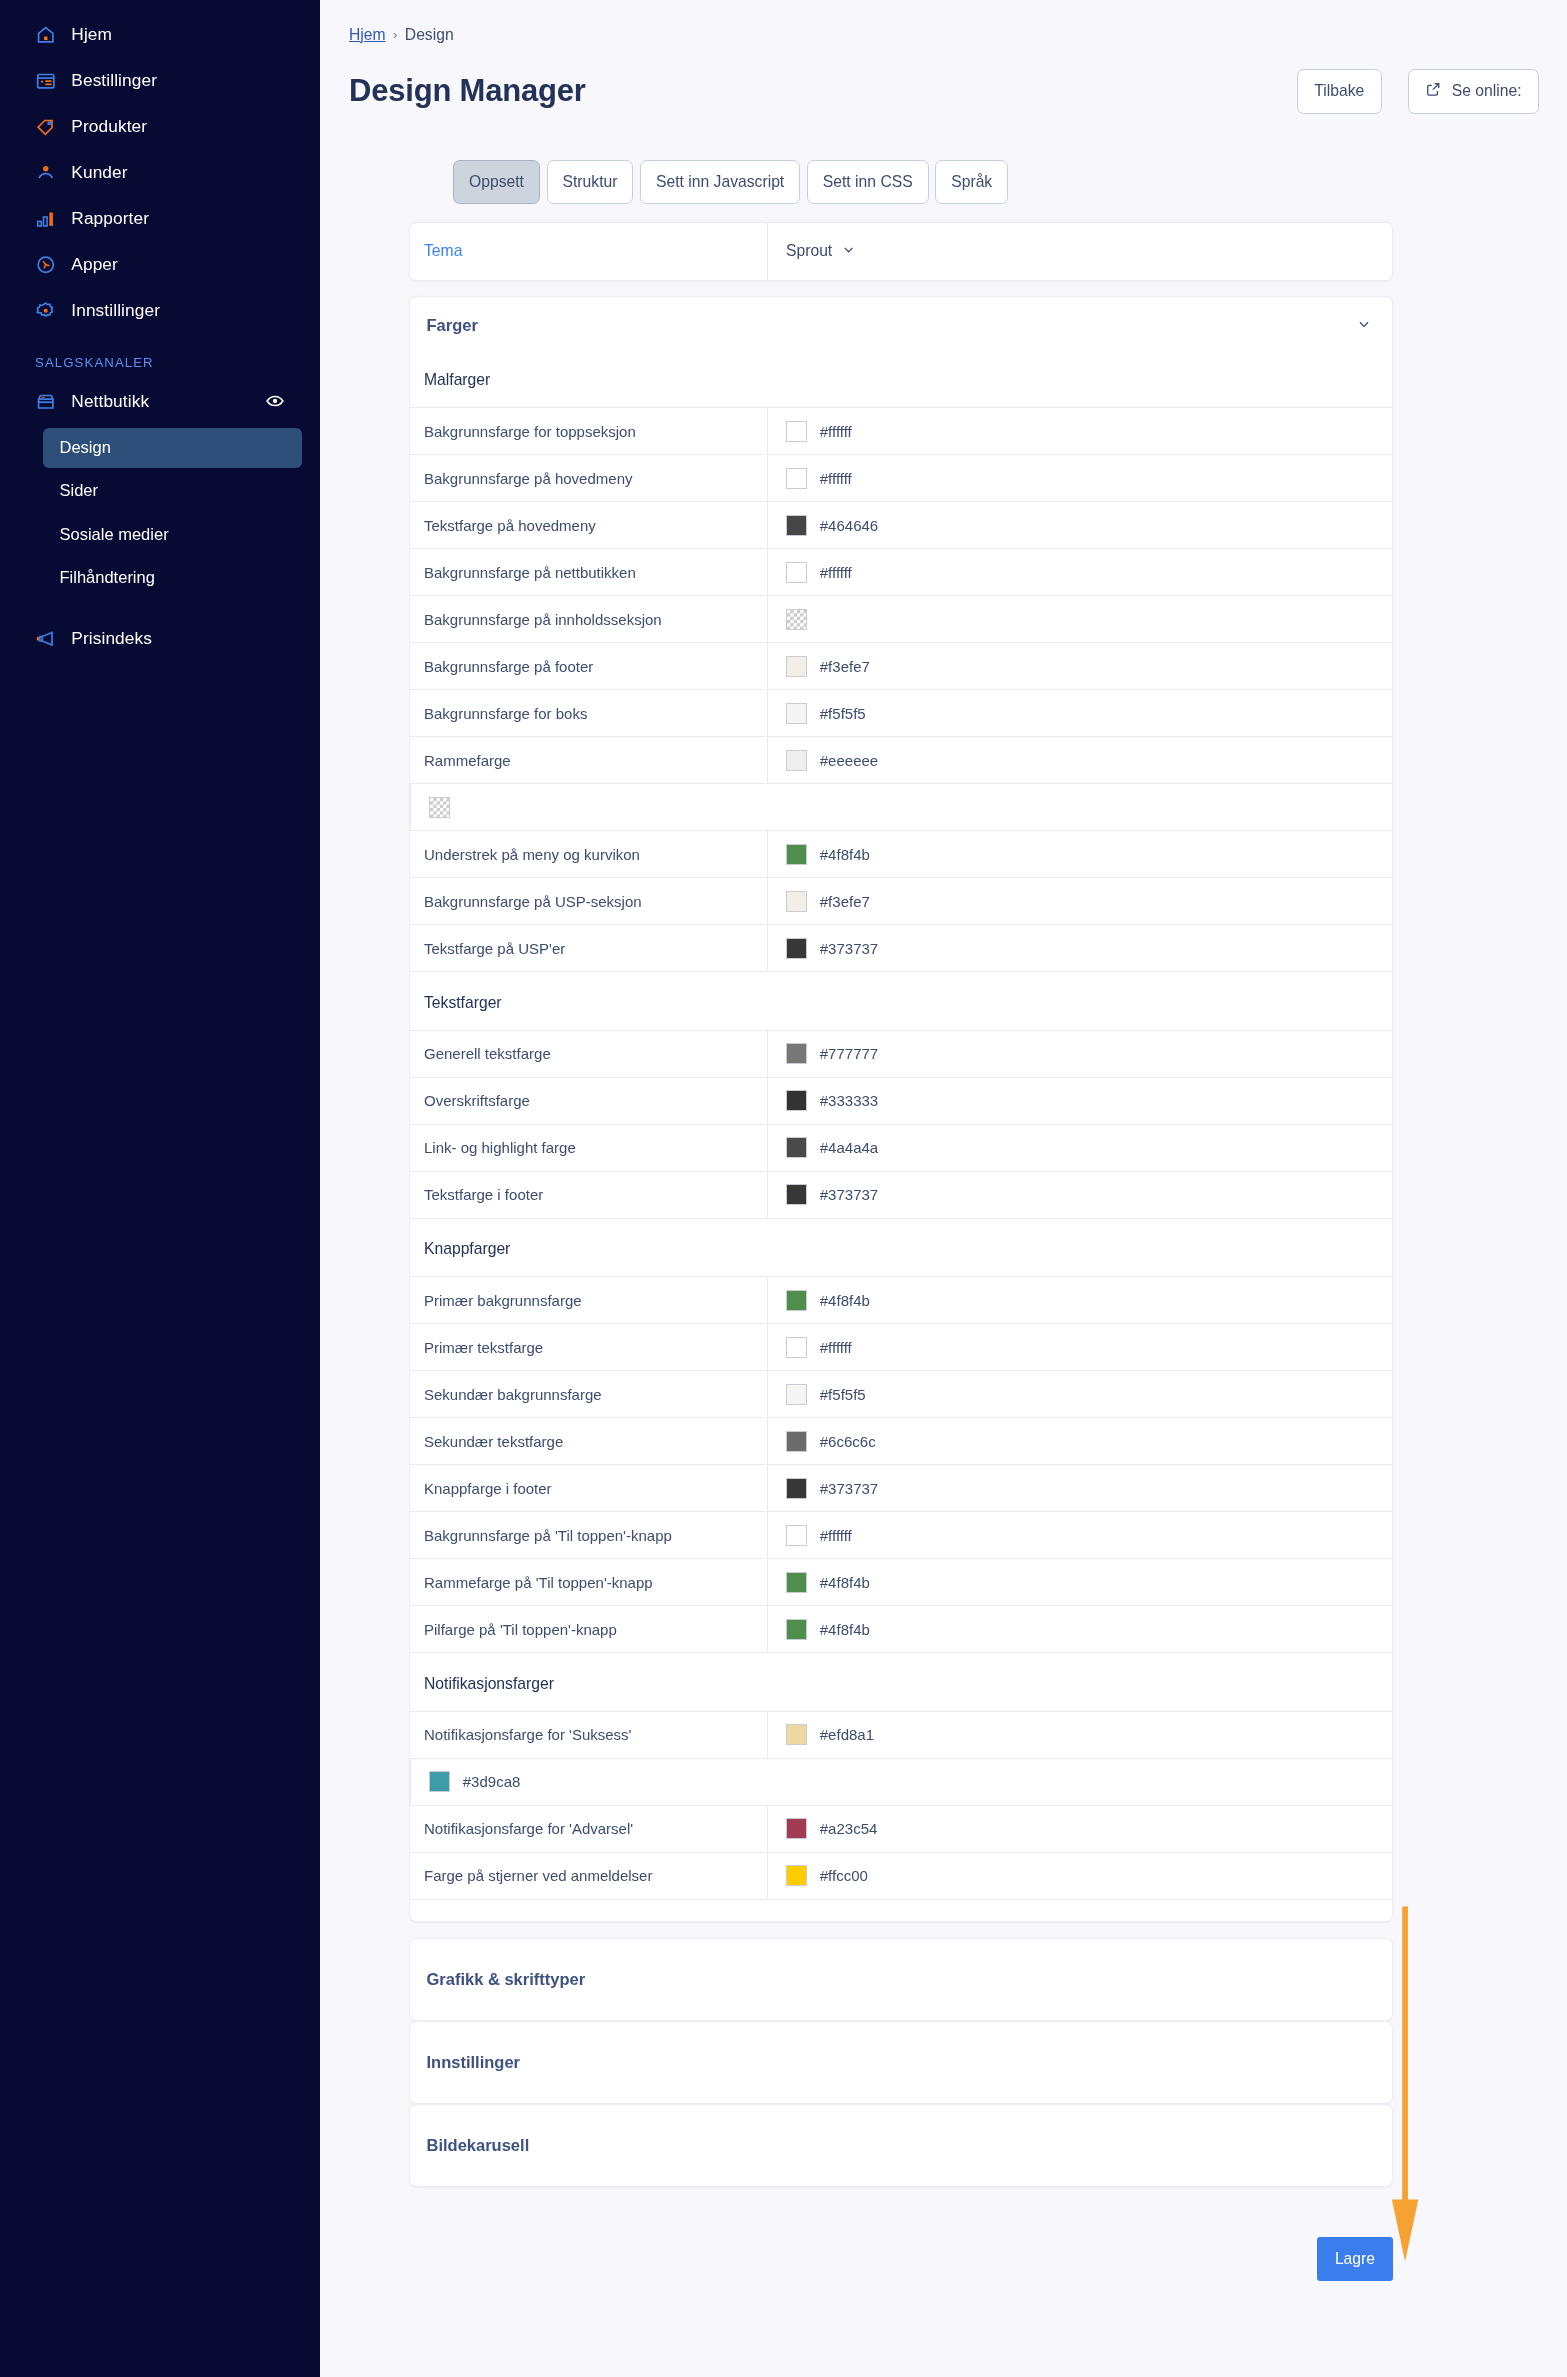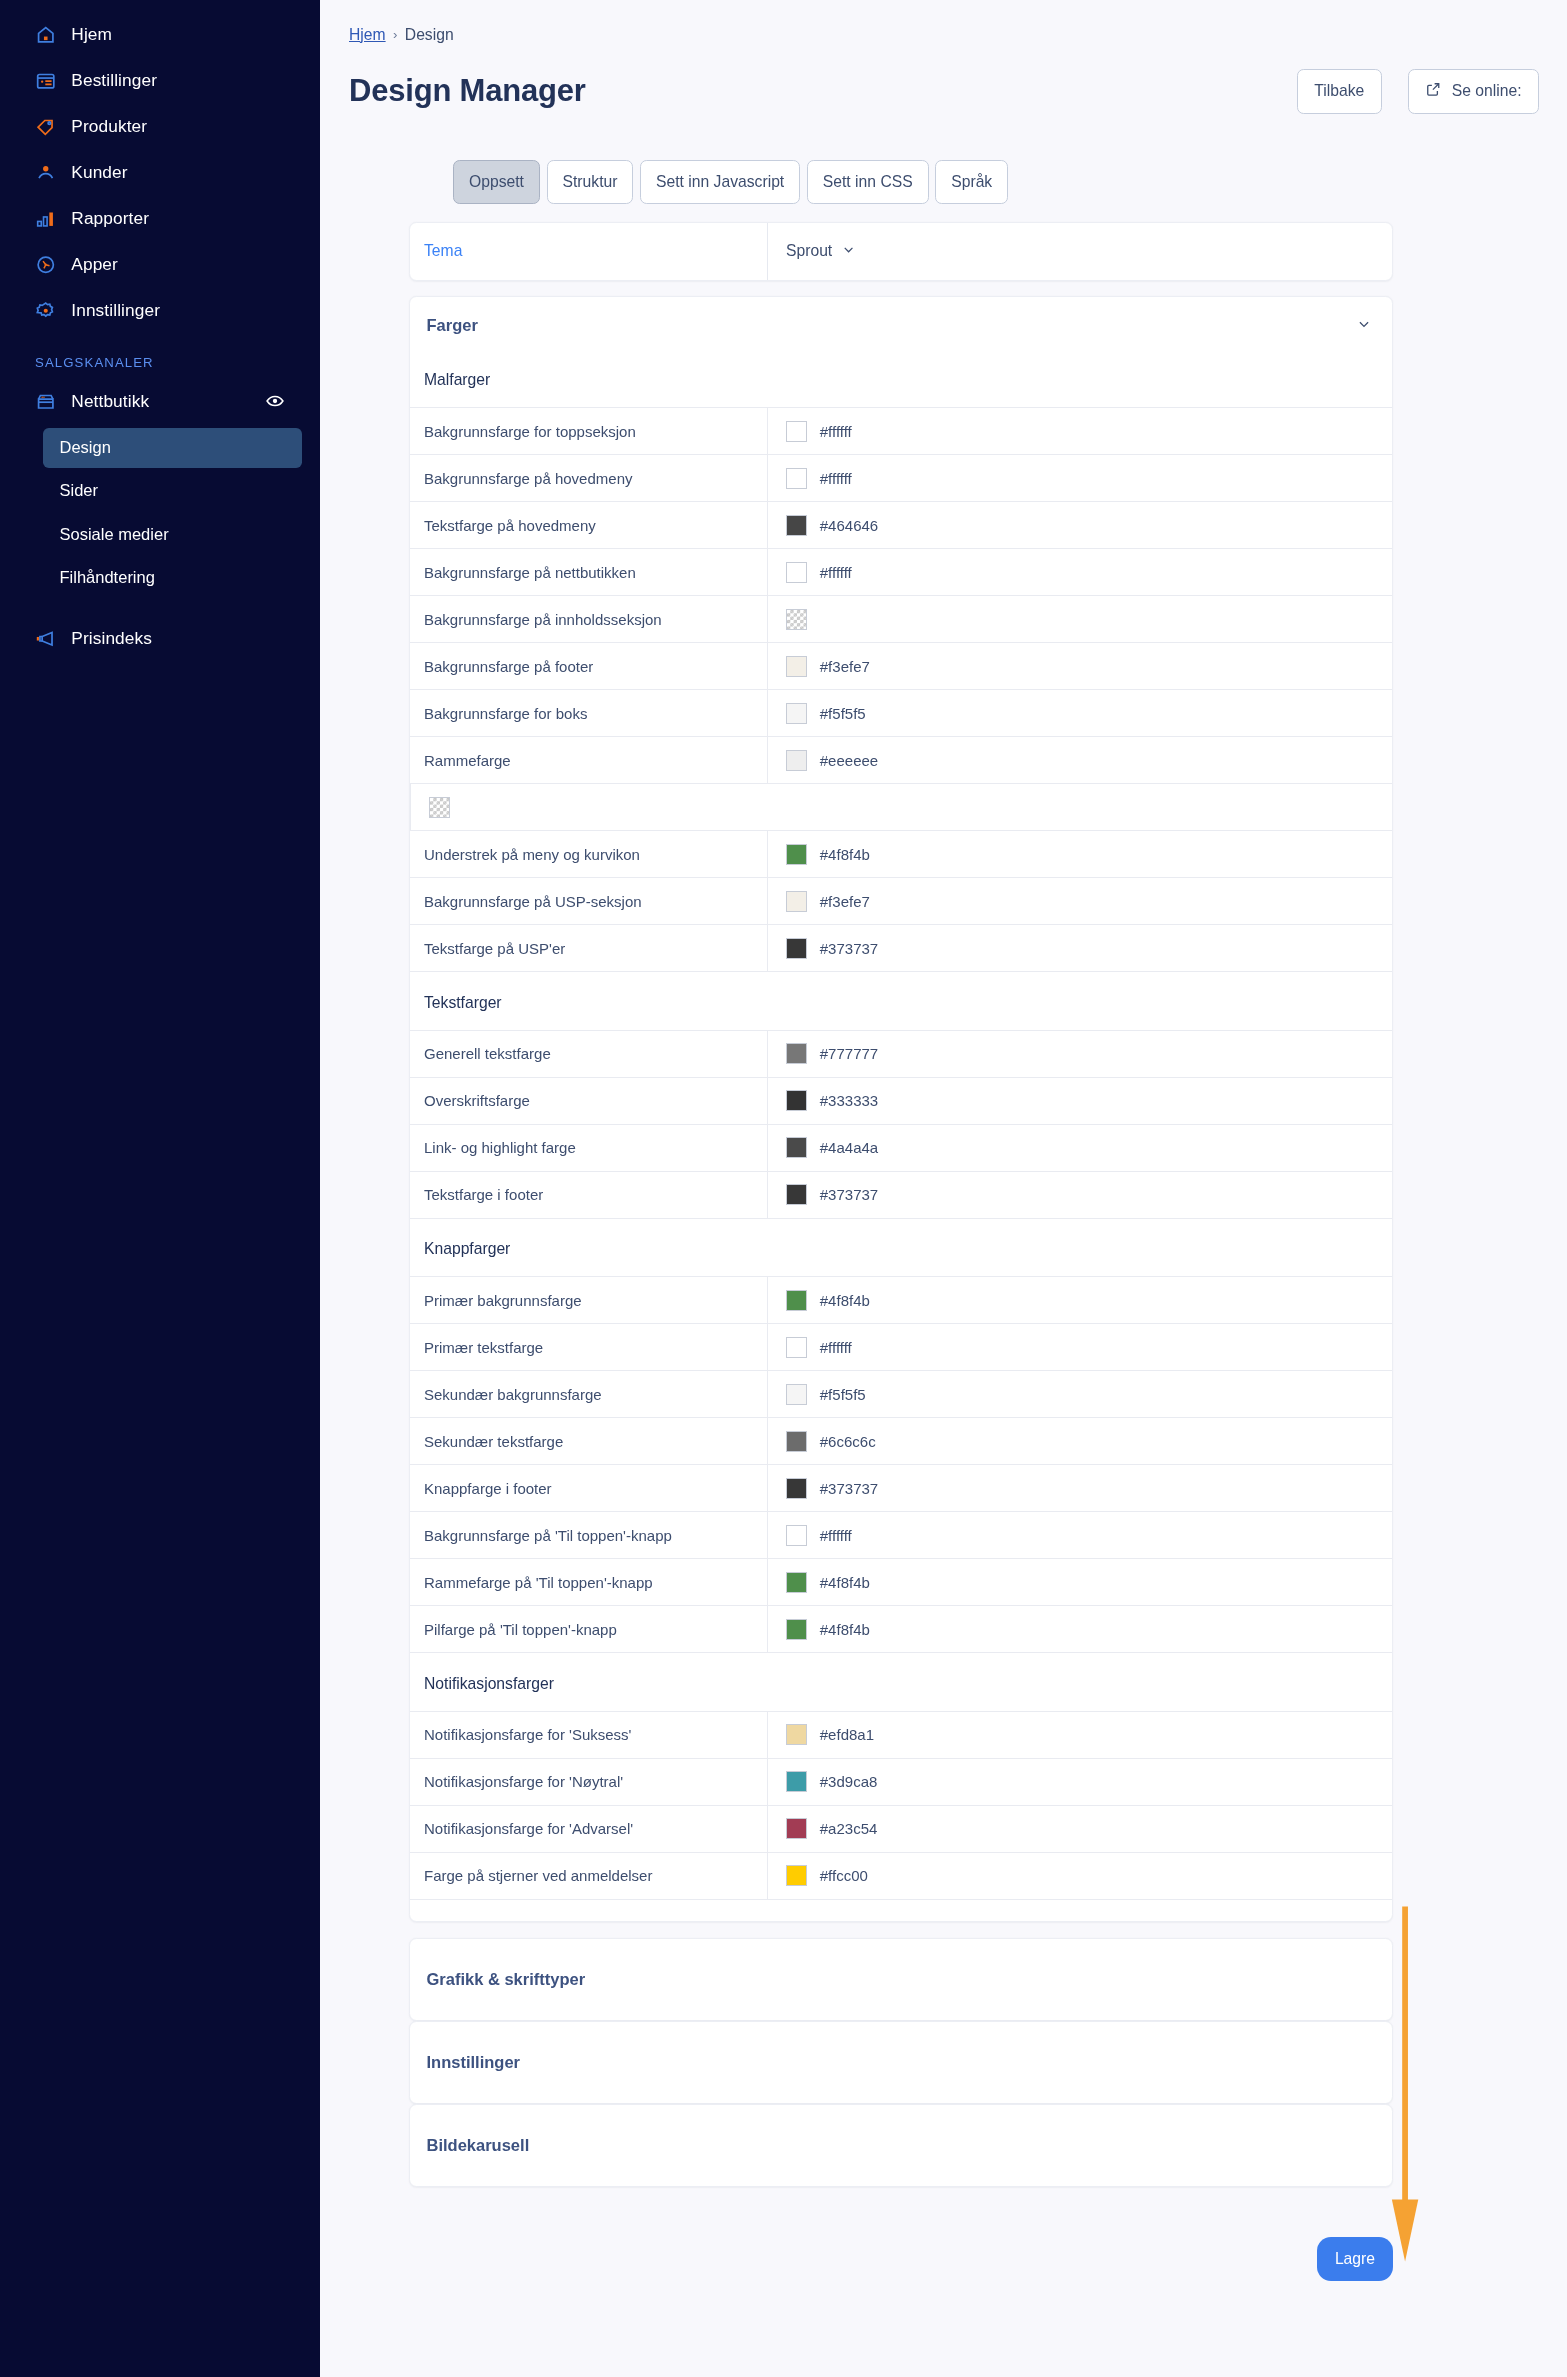--- a/index.html
+++ b/index.html
@@ -209,21 +209,21 @@
   .save-area {
     display: flex; justify-content: flex-end;
     width: 984px;
     margin-top: 50px;
     padding-bottom: 33px;
   }
   .btn-primary {
     background: #3b7ded;
     color: #ffffff;
     border: none;
-    border-radius: 14px;
+    border-radius: 3px;
     height: 44px;
     padding: 0 18px;
     font-size: 15.7px;
     font-family: "Liberation Sans", sans-serif;
     cursor: pointer;
   }
 
   
   .arrow-overlay {
     position: absolute;
@@ -603,21 +603,20 @@
 
         <div class="group-title">Notifikasjonsfarger</div>
         <div class="row">
           <div class="r-label">Notifikasjonsfarge for 'Suksess'</div>
           <div class="r-value">
             <span class="swatch" style="background:#efd8a1"></span>
             <span>#efd8a1</span>
           </div>
         </div>
         <div class="row">
-          <div class="r-label">Notifikasjonsfarge for 'Nøytral'</div>
           <div class="r-value">
             <span class="swatch" style="background:#3d9ca8"></span>
             <span>#3d9ca8</span>
           </div>
         </div>
         <div class="row">
           <div class="r-label">Notifikasjonsfarge for 'Advarsel'</div>
           <div class="r-value">
             <span class="swatch" style="background:#a23c54"></span>
             <span>#a23c54</span>

